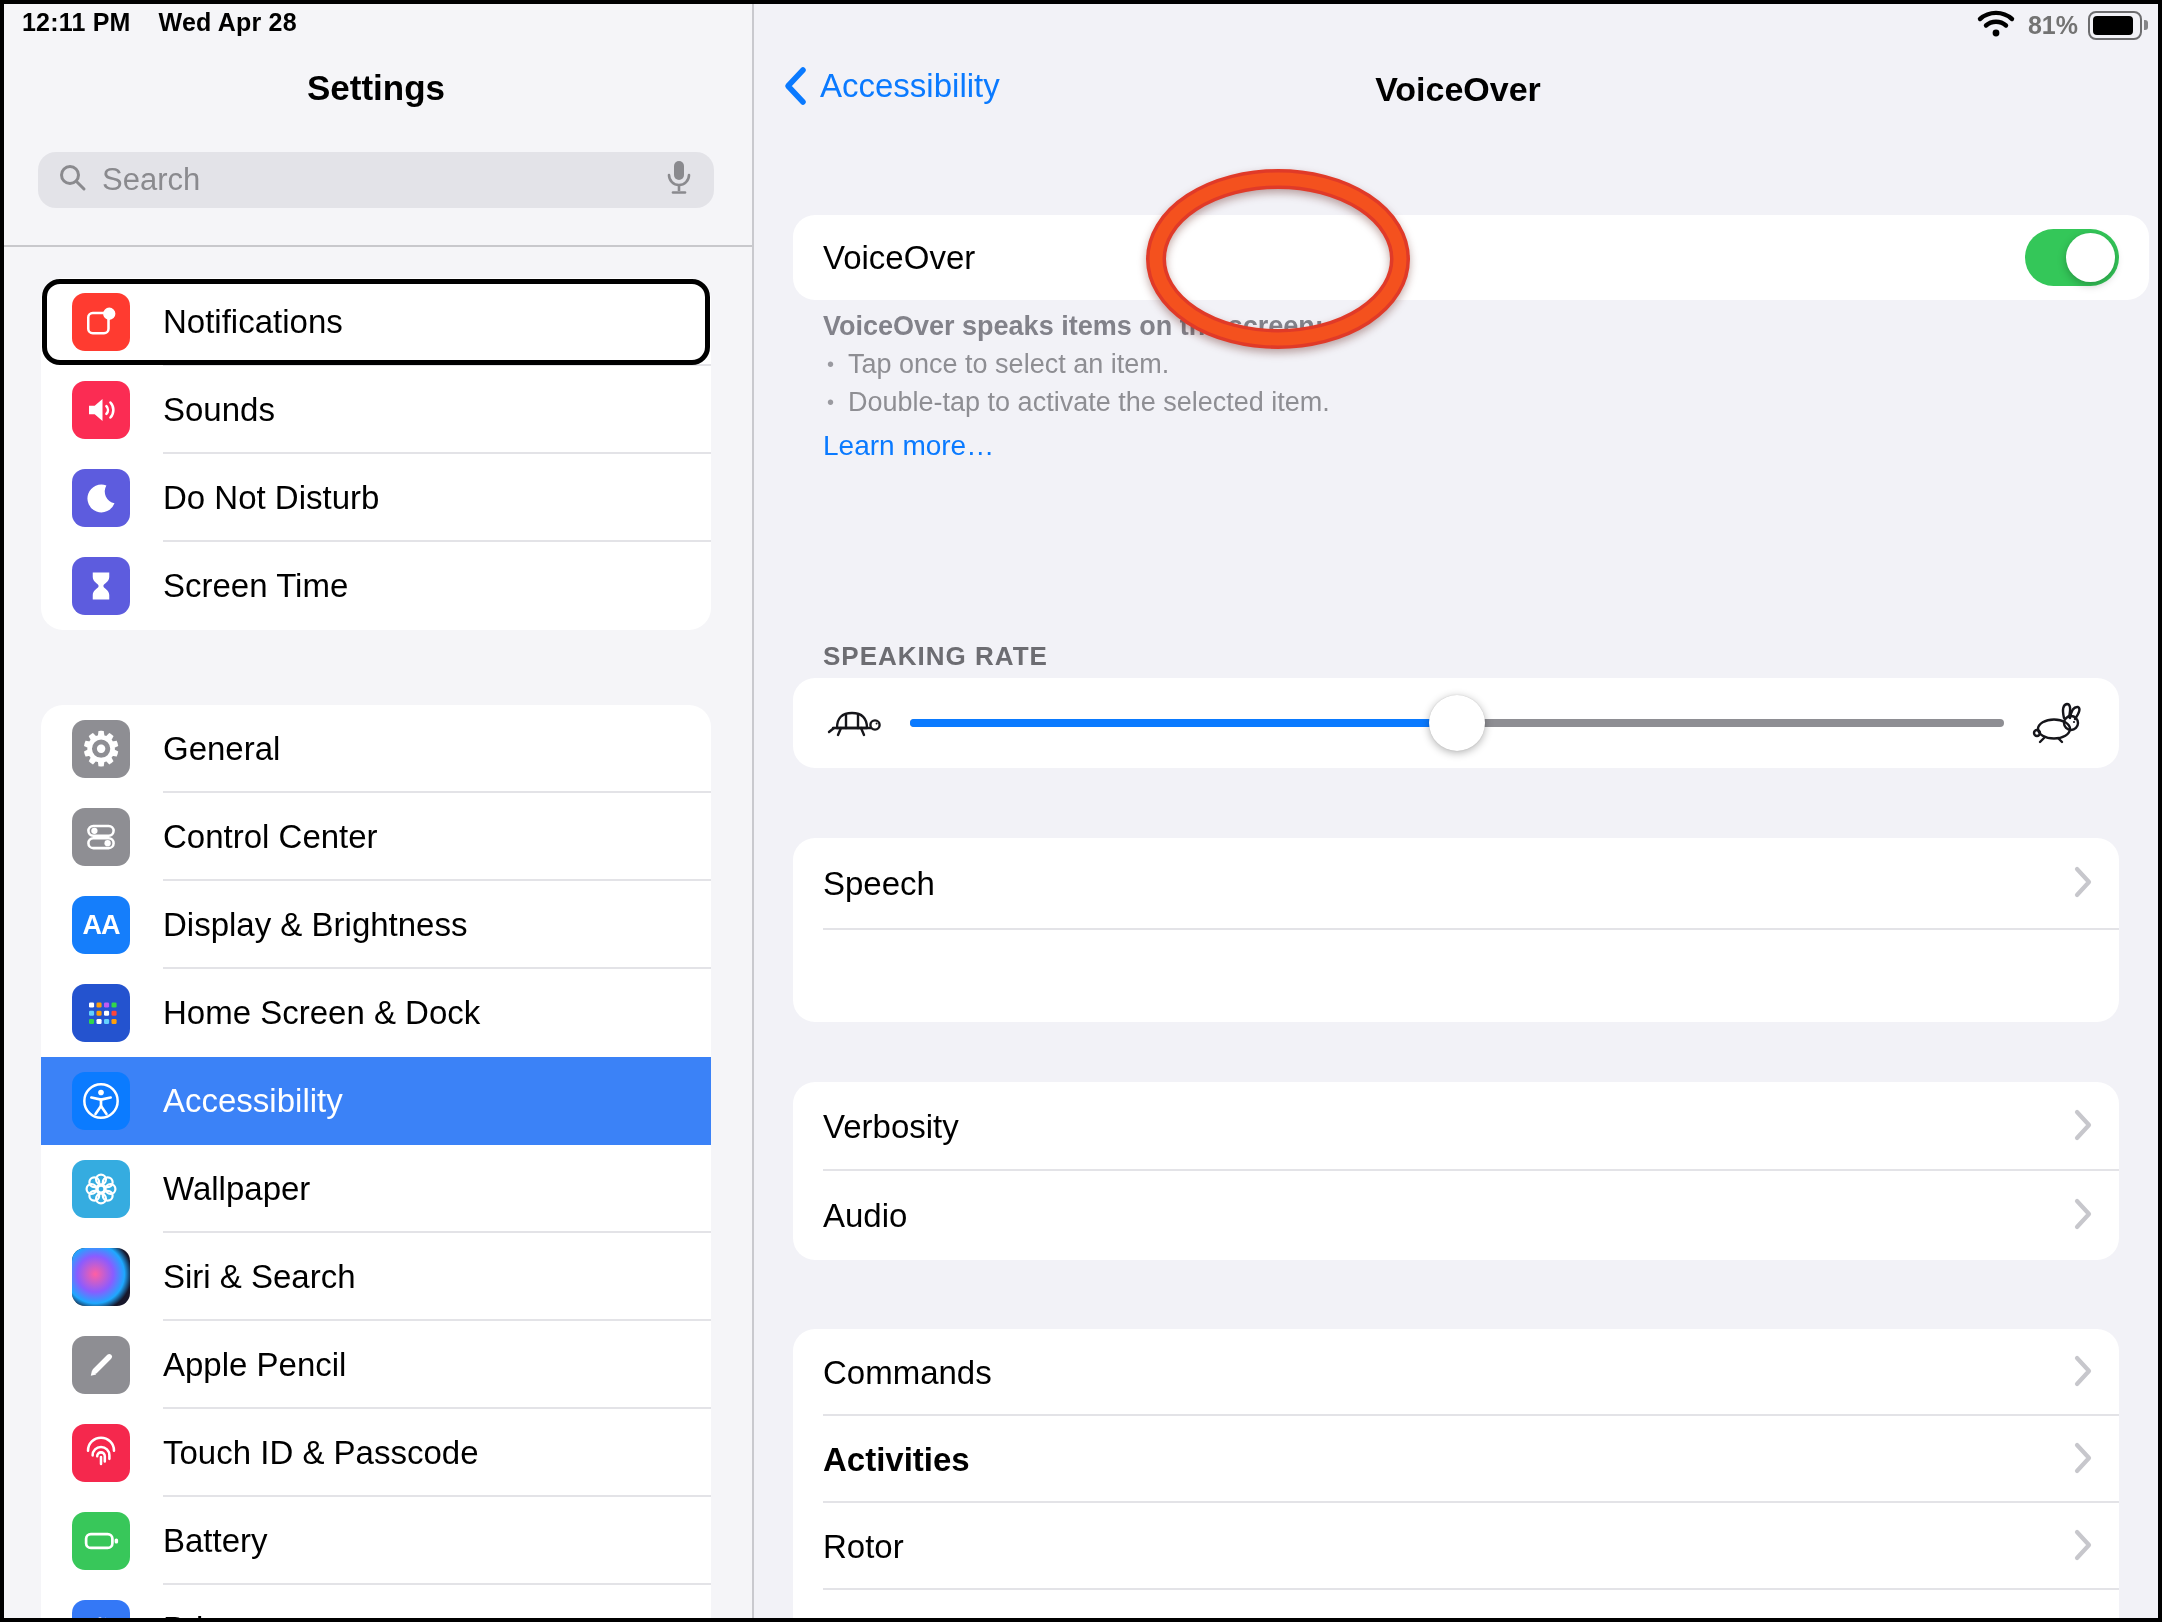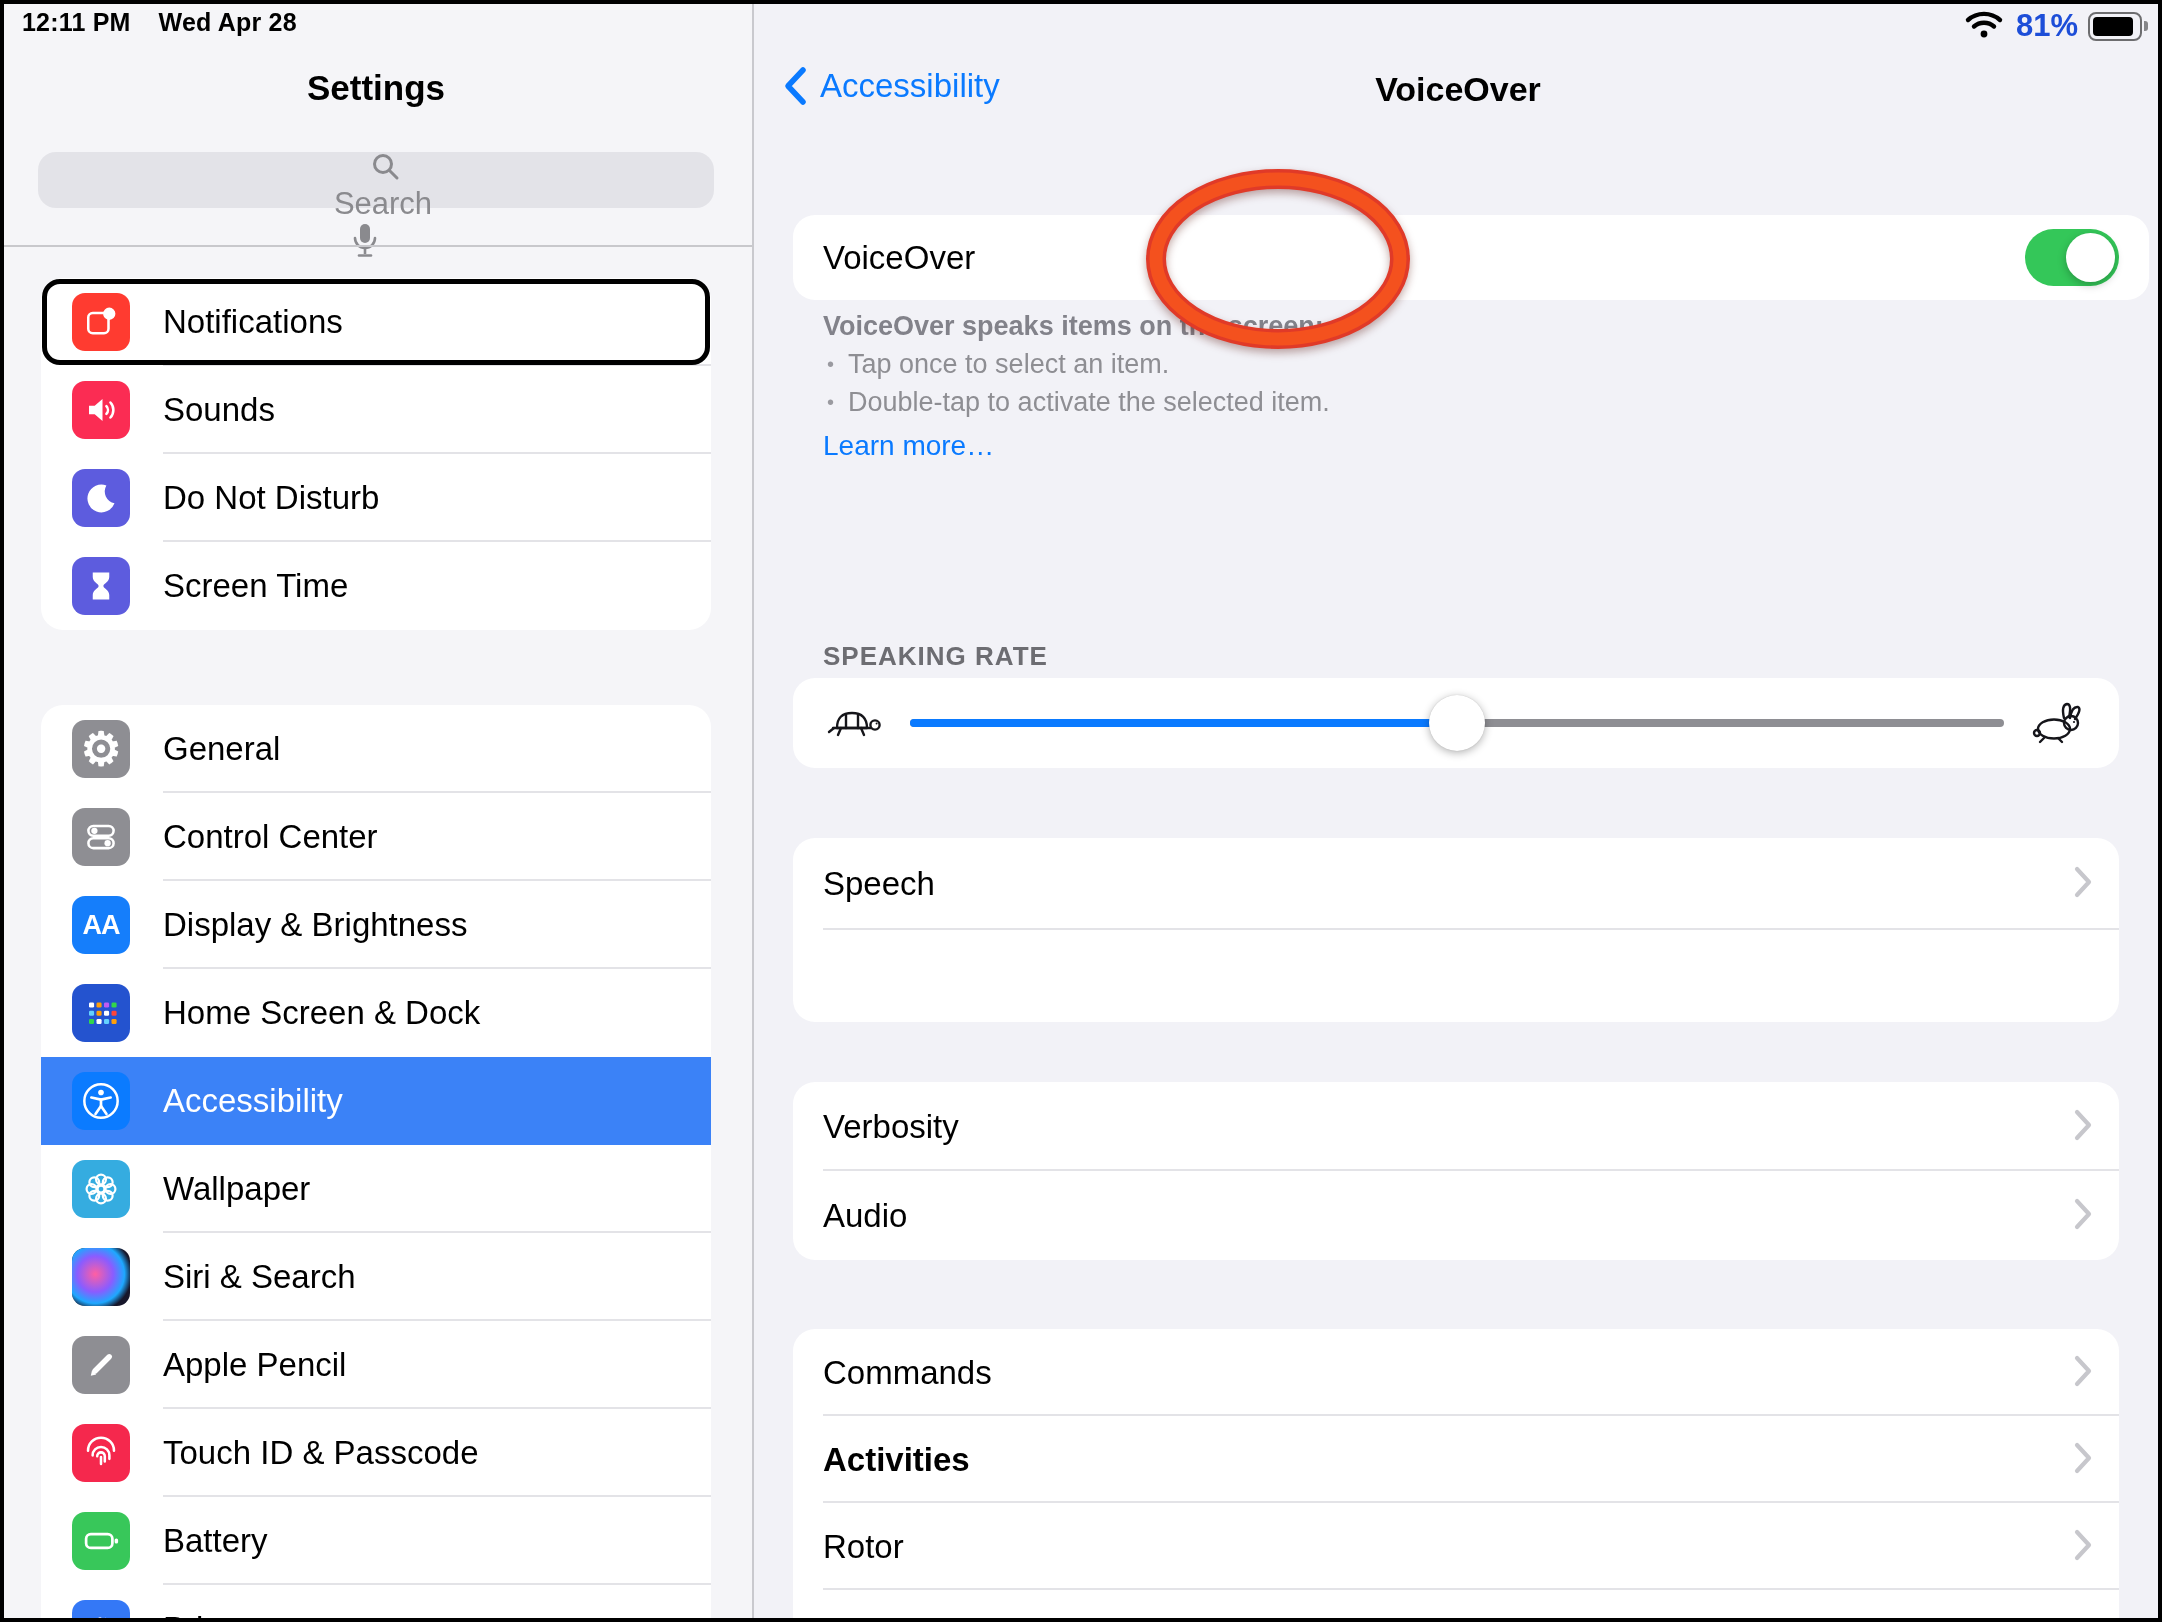--- a/index.html
+++ b/index.html
@@ -10,41 +10,41 @@
     -webkit-font-smoothing:antialiased;
   }
   .frame{position:absolute;inset:0;border:4px solid #000;z-index:200;pointer-events:none;}
 
   
   .sidebar{position:absolute;left:0;top:0;width:752px;height:1622px;background:#F5F5F8;}
   .sidebar-divider{position:absolute;left:752px;top:0;width:2px;height:1622px;background:#C9C9CE;z-index:5;}
   .statusbar-left{position:absolute;left:22px;top:8px;font-size:25px;font-weight:bold;color:#000;letter-spacing:.2px;}
   .statusbar-left span{margin-right:28px;}
   .side-title{position:absolute;left:0;top:68px;width:752px;text-align:center;font-size:35px;font-weight:bold;color:#000;}
-  .searchbar{position:absolute;left:38px;top:152px;width:676px;height:56px;background:#E3E3E8;border-radius:18px;display:flex;align-items:center;flex-direction:column;}
+  .searchbar{position:absolute;left:38px;top:152px;width:676px;height:56px;background:#E3E3E8;border-radius:18px;display:flex;align-items:center;}
   .searchbar .mag{margin-left:20px;}
   .searchbar .ph{margin-left:14px;font-size:31px;color:#8A8A8E;flex:1;}
   .searchbar .mic{margin-right:22px;}
   .side-hairline{position:absolute;left:0;top:245px;width:752px;height:2px;background:#C8C8CC;}
 
   .side-group{position:absolute;left:41px;width:670px;background:#FFFFFF;border-radius:22px;}
   .side-row{height:88px;display:flex;align-items:center;position:relative;}
   .side-row.sep::after{content:"";position:absolute;left:122px;right:0;bottom:0;height:2px;background:#E3E3E7;}
   .side-row.selected{background:#3B82F7;}
   .side-row.selected .side-label{color:#fff;}
   .side-row.focused::before{content:"";position:absolute;inset:1px;border:5px solid #000;border-radius:18px;z-index:3;pointer-events:none;}
   .grp-first .side-row:first-child{border-top-left-radius:22px;border-top-right-radius:22px;}
   .icon-tile{width:58px;height:58px;border-radius:13px;margin-left:31px;flex:none;
     display:flex;align-items:center;justify-content:center;color:#fff;overflow:hidden;position:relative;}
   .side-label{margin-left:33px;font-size:33px;color:#000;white-space:nowrap;}
   .glyph-text{color:#fff;font-weight:bold;}
 
   
   .statusbar-right{position:absolute;top:8px;right:14px;display:flex;align-items:center;z-index:10;}
-  .batt-pct{font-size:31px;font-weight:600;color:#1d4ed8;margin:0 10px 0 12px;}
+  .batt-pct{font-size:25px;font-weight:600;color:#737373;margin:0 10px 0 12px;}
   .batt-body{width:50px;height:25px;border:2.5px solid rgba(0,0,0,.55);border-radius:8px;position:relative;}
   .batt-fill{position:absolute;left:3px;top:3px;bottom:3px;width:80%;background:#000;border-radius:4px;}
   .batt-nub{width:4px;height:10px;background:rgba(0,0,0,.45);border-radius:0 3px 3px 0;margin-left:2px;}
 
   
   .main{position:absolute;left:754px;top:0;width:1408px;height:1622px;background:#F2F2F7;}
   .backbtn{position:absolute;left:28px;top:64px;display:flex;align-items:center;cursor:pointer;}
   .backbtn .back-label{font-size:33px;color:#0A7AFF;margin-left:12px;}
   .main-title{position:absolute;left:0;top:70px;width:1408px;text-align:center;font-size:34px;font-weight:bold;color:#000;}
 

